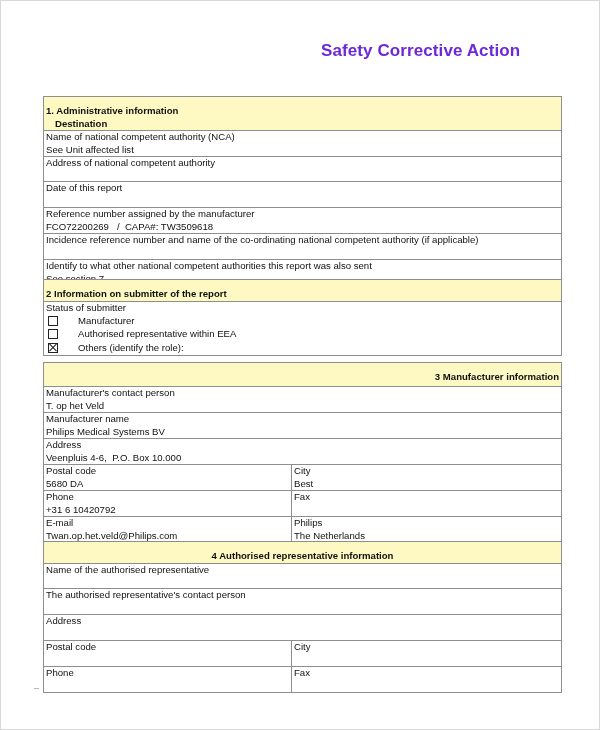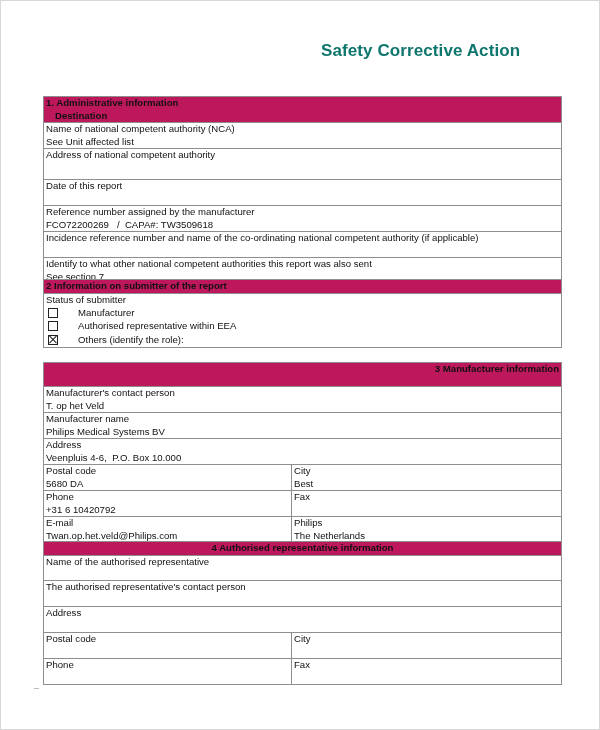--- a/index.html
+++ b/index.html
@@ -7,33 +7,33 @@
       width: 600px; height: 730px; background: #ffffff;
       font-family: "Liberation Sans", sans-serif; color: #111;
       position: relative; overflow: hidden;
     }
     .page {
       position: absolute; left: 0; top: 0; width: 598px; height: 728px;
       border: 1px solid #d8d8d8; background: #fff;
     }
     .title {
       position: absolute; left: 320px; top: 40px;
-      font-size: 17px; font-weight: bold; color: #0f766e; letter-spacing: 0.1px;
+      font-size: 17px; font-weight: bold; color: #6d28d9; letter-spacing: 0.1px;
     }
     table.sec {
       position: absolute; left: 42px; width: 518px;
       border-collapse: collapse; table-layout: fixed;
       font-size: 9.6px; line-height: 12.5px;
     }
     table.sec td {
       border: 1px solid #8e8e8e; padding: 0 2px; vertical-align: top;
       box-sizing: border-box;
     }
     table.sec tr.hdr td {
-      background: #be185d; font-weight: bold; padding-top: 0px;
+      background: #fef9c3; font-weight: bold; padding-top: 8px;
     }
     .indent { padding-left: 9px; display: block; }
     .line { display: block; white-space: nowrap; }
     .cb-row { display: flex; align-items: center; height: 13.5px; }
     .cb {
       width: 8px; height: 8px; border: 1px solid #222; margin-left: 2px; margin-right: 20px;
       position: relative; flex: 0 0 auto;
     }
     .cb.checked::before, .cb.checked::after {
       content: ""; position: absolute; left: -1px; top: 3.5px; width: 10px; height: 1px; background: #222;
@@ -61,21 +61,21 @@
         <span class="line">1. Administrative information</span>
         <span class="line indent">Destination</span>
       </td>
     </tr>
     <tr style="height:26px;">
       <td>
         <span class="line">Name of national competent authority (NCA)</span>
         <span class="line">See Unit affected list</span>
       </td>
     </tr>
-    <tr style="height:31px;margin-left:15px;">
+    <tr style="height:25px;margin-left:15px;">
       <td>
         <span class="line">Address of national competent authority</span>
         <span class="line"></span>
       </td>
     </tr>
     <tr style="height:26px;">
       <td>
         <span class="line">Date of this report</span>
         <span class="line"></span>
       </td>

